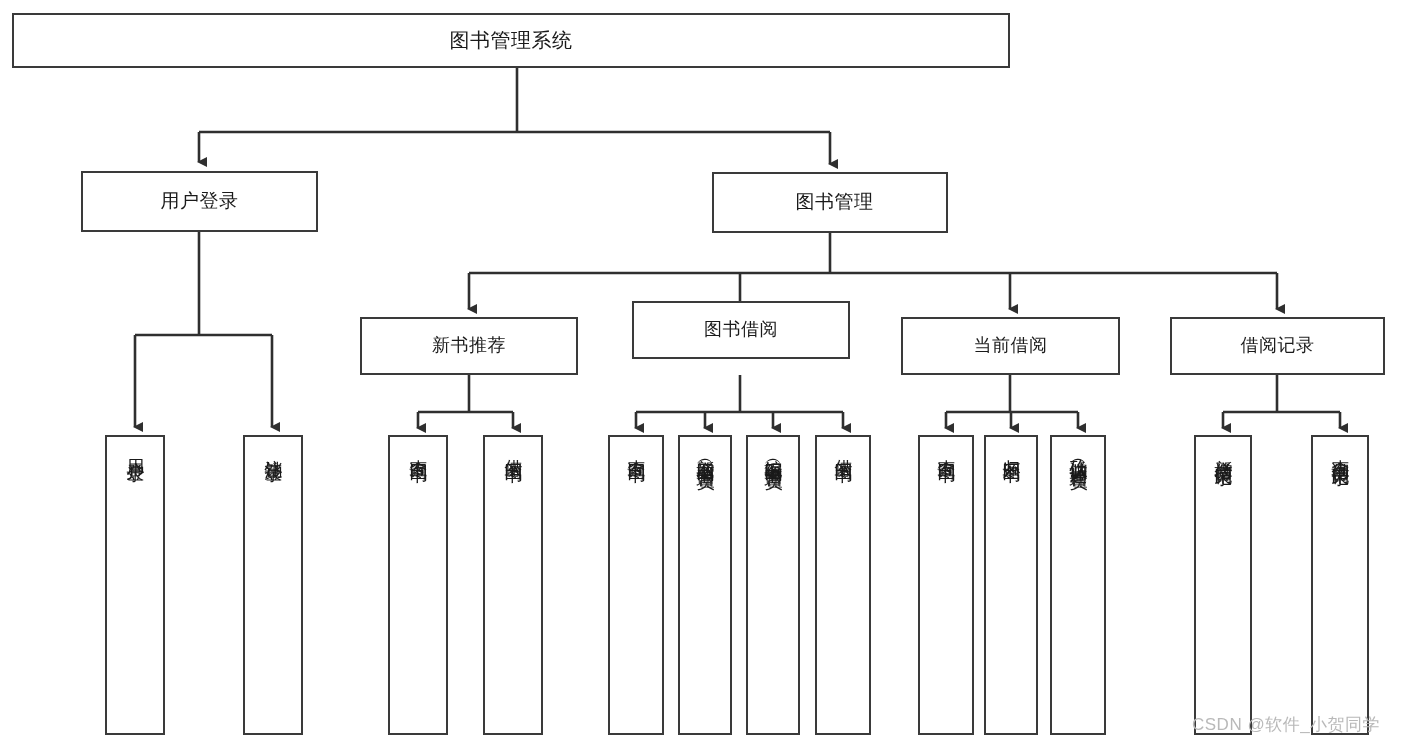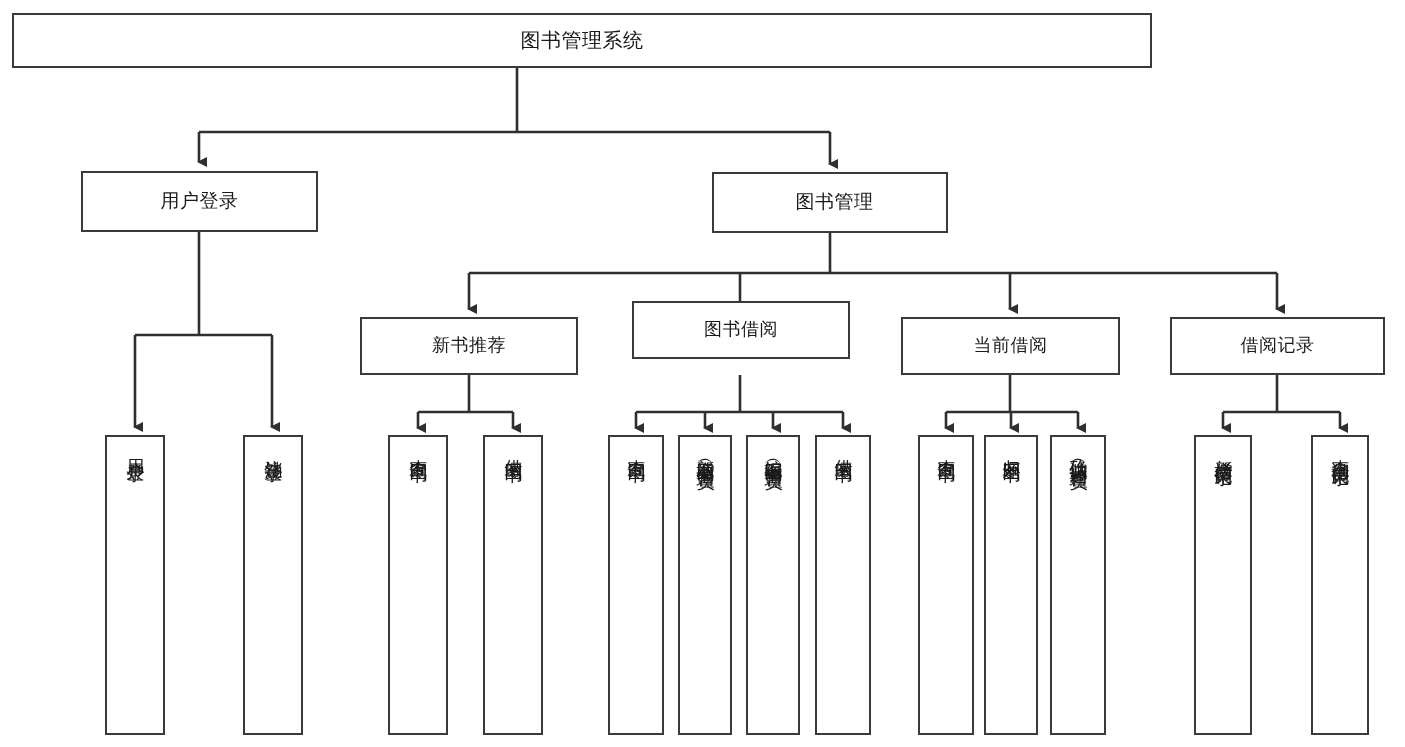--- a/index.html
+++ b/index.html
@@ -101,21 +101,21 @@
       <path d="M1011,412 L1011,428" marker-end="url(#arw)"></path>
       <path d="M1078,412 L1078,428" marker-end="url(#arw)"></path>
 
       <path d="M1277,375 L1277,412"></path>
       <path d="M1223,412 L1340,412"></path>
       <path d="M1223,412 L1223,428" marker-end="url(#arw)"></path>
       <path d="M1340,412 L1340,428" marker-end="url(#arw)"></path>
     </g>
   </svg>
 
-  <div class="node root" style="left:12px;top:13px;width:1140px;height:55px;">
+  <div class="node root" style="left:12px;top:13px;width:998px;height:55px;">
     <span class="lbl">图书管理系统</span>
   </div>
 
   <div class="node lvl1" style="left:81px;top:171px;width:237px;height:61px;">
     <span class="lbl">用户登录</span>
   </div>
 
   <div class="node lvl1" style="left:712px;top:172px;width:236px;height:61px;padding-left:9px;">
     <span class="lbl">图书管理</span>
   </div>
@@ -173,14 +173,15 @@
     <span class="lbl">确认归还（管理员）</span>
   </div>
 
   <div class="node leaf" style="left:1194px;top:435px;width:58px;height:300px;">
     <span class="lbl">新增借阅记录</span>
   </div>
   <div class="node leaf" style="left:1311px;top:435px;width:58px;height:300px;">
     <span class="lbl">查询借阅记录</span>
   </div>
 
+  <div class="watermark" style="left:1192px;top:713px;">CSDN @软件_小贺同学</div>
 
 </div>
 
 </body></html>

